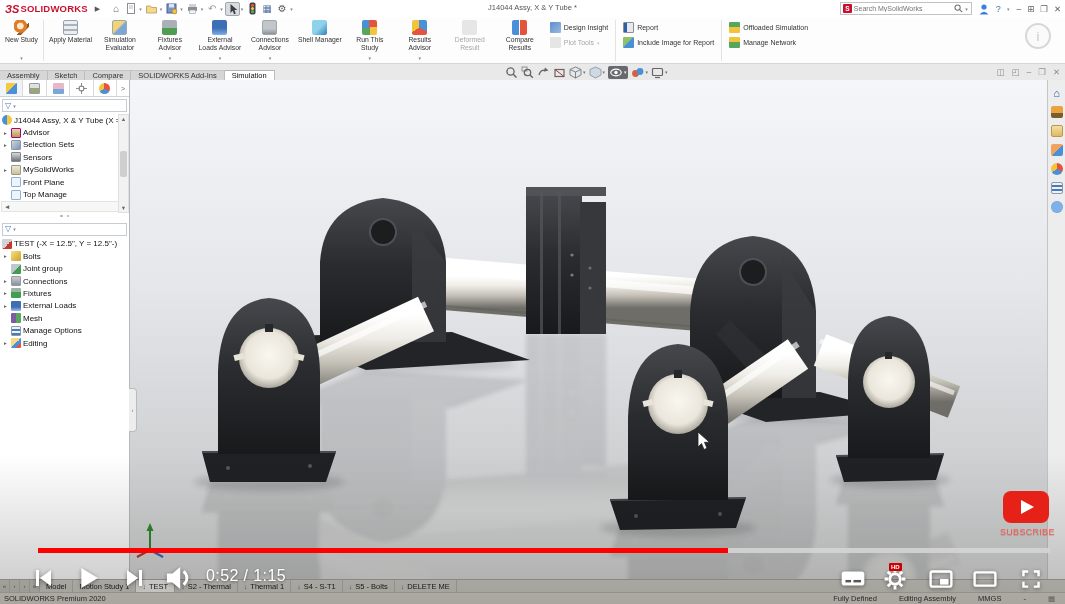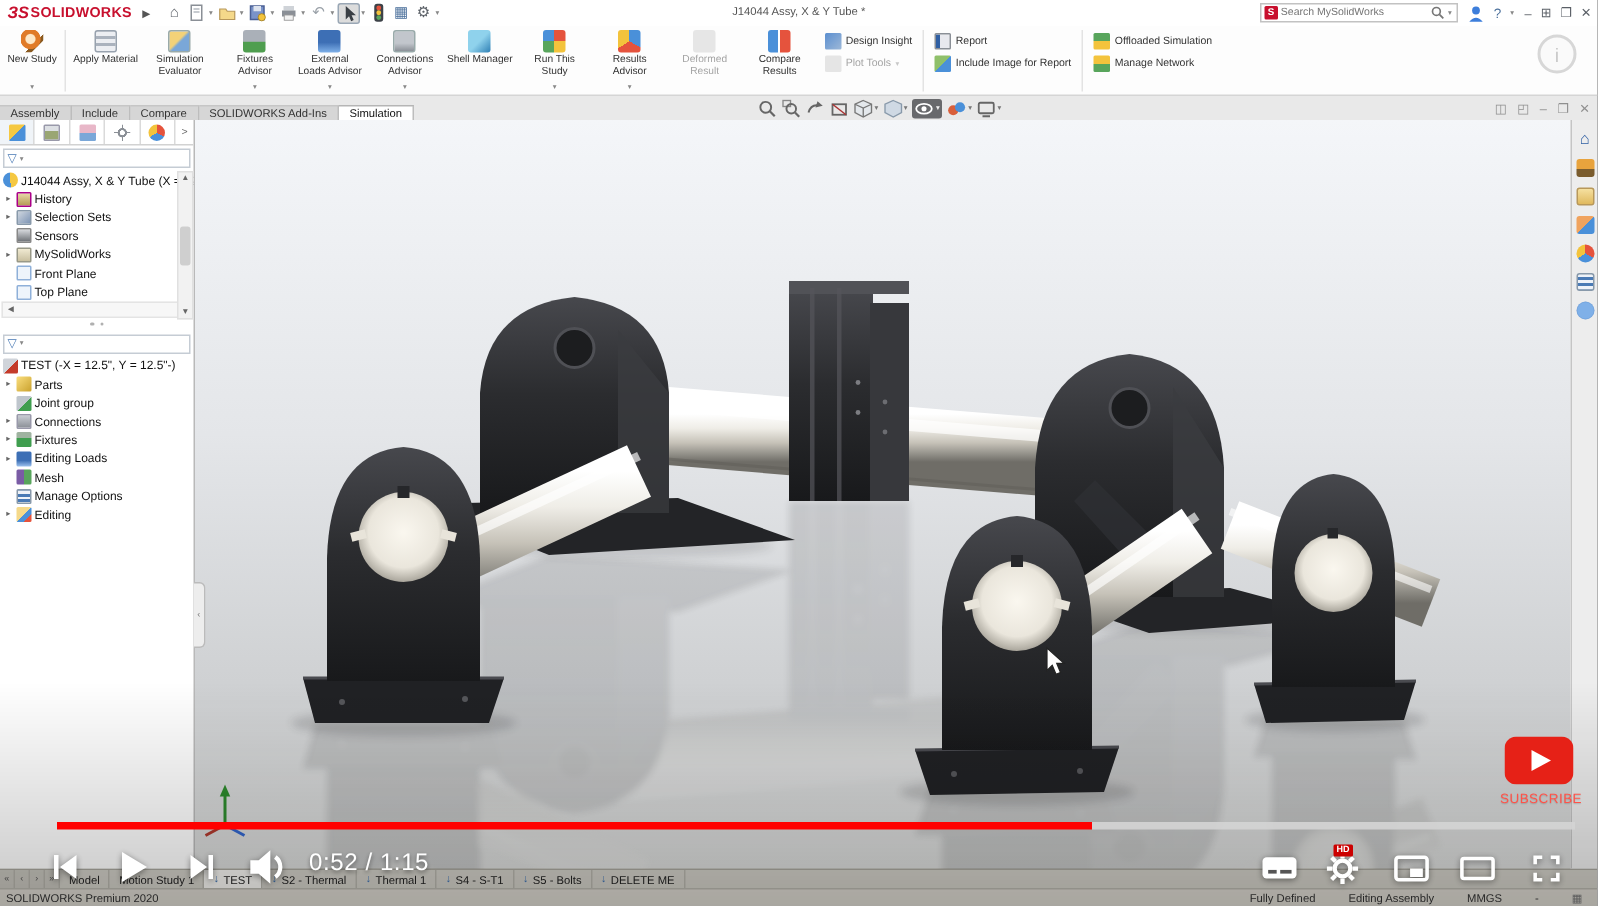--- a/index.html
+++ b/index.html
@@ -325,21 +325,21 @@
   <div class="info-btn">
       <span>i</span>
     </div>
 
   <div class="tabrow">
     <div class="ctabs">
       <div class="ctab">
           <span>Assembly</span>
         </div>
       <div class="ctab">
-          <span>Include</span>
+          <span>Sketch</span>
         </div>
       <div class="ctab">
           <span>Compare</span>
         </div>
       <div class="ctab">
           <span>SOLIDWORKS Add-Ins</span>
         </div>
       <div class="ctab active">
           <span>Simulation</span>
         </div>
@@ -438,21 +438,21 @@
       <span class="fcaret">▾</span>
     </div>
 
     <div class="trow">
       <span class="ti ti-root1"></span>
       <span>J14044 Assy, X &amp; Y Tube  (X = 12.5",</span>
     </div>
     <div class="trow">
       <span class="exp">▸</span>
       <span class="ti ti-history"></span>
-      <span>History</span>
+      <span>Advisor</span>
     </div>
     <div class="trow">
       <span class="exp">▸</span>
       <span class="ti ti-selsets"></span>
       <span>Selection Sets</span>
     </div>
     <div class="trow">
       <span class="exp"></span>
       <span class="ti ti-sensors"></span>
       <span>Sensors</span>
@@ -463,21 +463,21 @@
       <span>MySolidWorks</span>
     </div>
     <div class="trow">
       <span class="exp"></span>
       <span class="ti ti-plane"></span>
       <span>Front Plane</span>
     </div>
     <div class="trow">
       <span class="exp"></span>
       <span class="ti ti-plane"></span>
-      <span>Top Plane</span>
+      <span>Top Manage</span>
     </div>
     <div class="hsb">
       <span>◄</span>
       <span>►</span>
     </div>
     <div class="vsb">
       <span>▲</span>
       <span class="vsb-thumb"></span>
       <span>▼</span>
     </div>
@@ -491,41 +491,41 @@
       <span class="fcaret">▾</span>
     </div>
 
     <div class="trow">
       <span class="ti ti-root2"></span>
       <span>TEST (-X = 12.5", Y = 12.5"-)</span>
     </div>
     <div class="trow">
       <span class="exp">▸</span>
       <span class="ti ti-parts"></span>
-      <span>Parts</span>
+      <span>Bolts</span>
     </div>
     <div class="trow">
       <span class="exp"></span>
       <span class="ti ti-joint"></span>
       <span>Joint group</span>
     </div>
     <div class="trow">
       <span class="exp">▸</span>
       <span class="ti ti-conn"></span>
       <span>Connections</span>
     </div>
     <div class="trow">
       <span class="exp">▸</span>
       <span class="ti ti-fixt"></span>
       <span>Fixtures</span>
     </div>
     <div class="trow">
       <span class="exp">▸</span>
       <span class="ti ti-loads"></span>
-      <span>Editing Loads</span>
+      <span>External Loads</span>
     </div>
     <div class="trow">
       <span class="exp"></span>
       <span class="ti ti-mesh"></span>
       <span>Mesh</span>
     </div>
     <div class="trow">
       <span class="exp"></span>
       <span class="ti ti-ropt"></span>
       <span>Manage Options</span>

